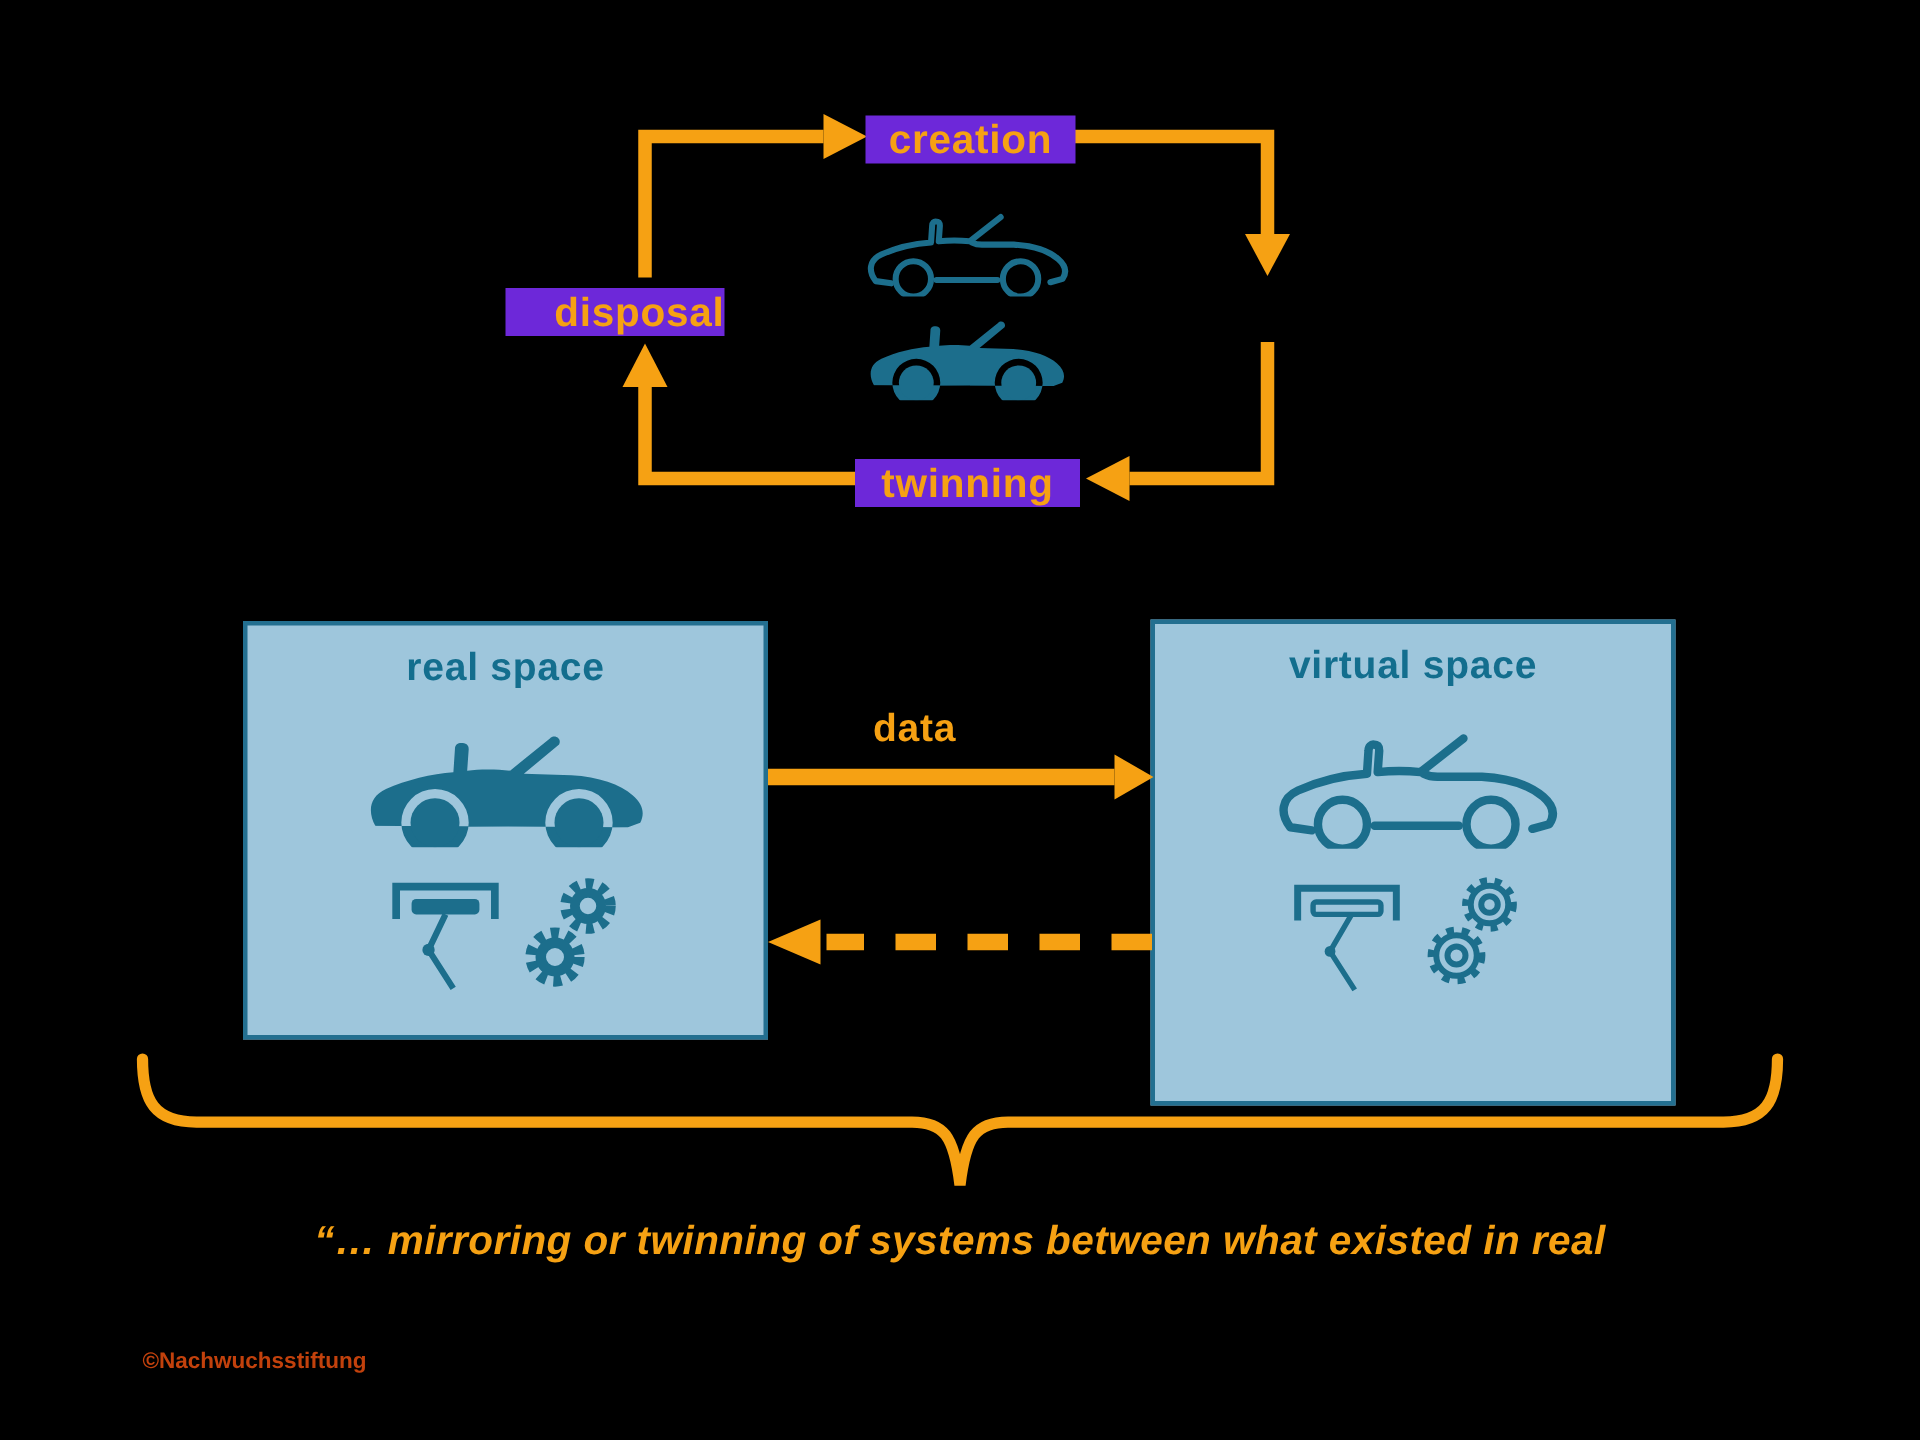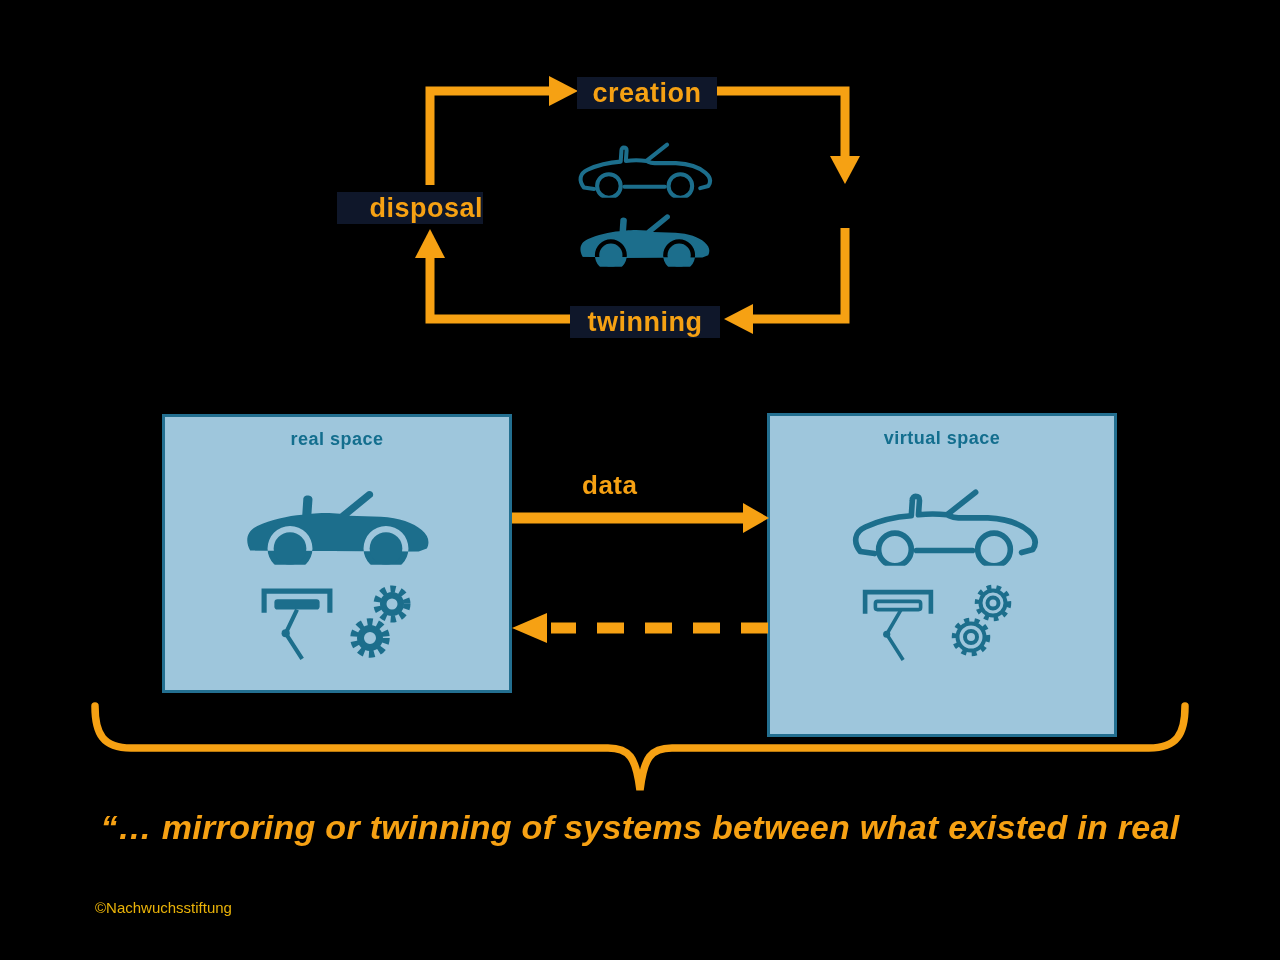--- a/index.html
+++ b/index.html
@@ -2,41 +2,41 @@
 <html><head>
 <meta charset="utf-8">
 <style>
   html,body{margin:0;padding:0;background:#000;}
   .canvas{
     position:relative;width:1280px;height:960px;background:#000;overflow:hidden;
     font-family:"Liberation Sans",sans-serif;
   }
   .abs{position:absolute;}
   .cycle-label{
-    position:absolute;background:#0f172a;color:#F6A113;font-weight:bold;
+    position:absolute;background:#6d28d9;color:#F6A113;font-weight:bold;
     font-size:27px;text-align:center;line-height:32px;letter-spacing:0.5px;
   }
   .flow-label{
     position:absolute;color:#F6A113;font-weight:bold;font-size:27px;
     text-align:left;line-height:30px;letter-spacing:0.5px;
   }
   .space-box{
     position:absolute;background:#9EC6DC;border:3px solid #236F90;box-sizing:border-box;
   }
   .space-title{
     position:absolute;left:0;right:0;top:12px;text-align:center;
-    color:#136E8E;font-weight:bold;font-size:18px;letter-spacing:0.5px;
+    color:#136E8E;font-weight:bold;font-size:26px;letter-spacing:0.5px;
   }
   .quote{
     position:absolute;left:0;right:0;top:808px;text-align:center;
-    color:#F6A113;font-weight:bold;font-style:italic;font-size:34px;line-height:38px;
+    color:#F6A113;font-weight:bold;font-style:italic;font-size:27px;line-height:38px;
     letter-spacing:0.3px;
   }
   .credit{
-    position:absolute;left:95px;top:899px;color:#eab308;font-size:15px;font-weight:normal;
+    position:absolute;left:95px;top:899px;color:#c2410c;font-size:15px;font-weight:bold;
   }
   svg{display:block;overflow:visible;}
 </style>
 </head>
 <body>
 
 <div class="canvas">
 
   <svg width="0" height="0" class="abs" aria-hidden="true">
     <defs>

